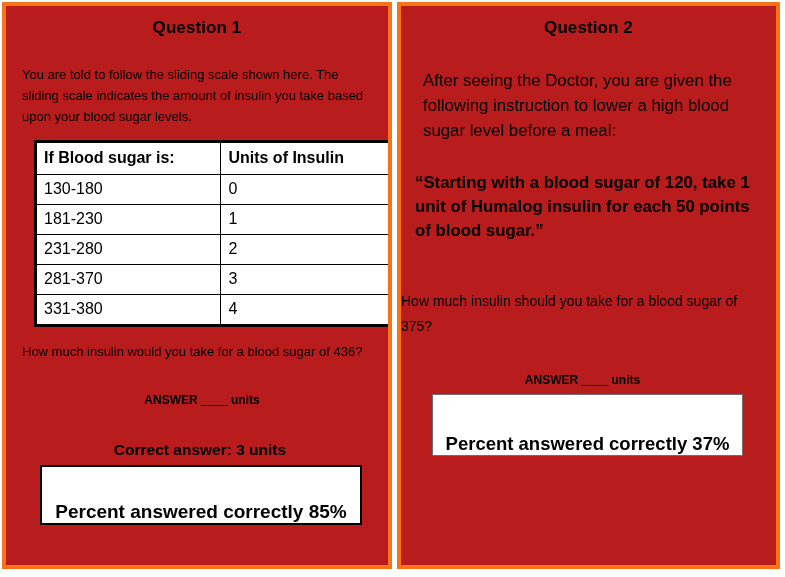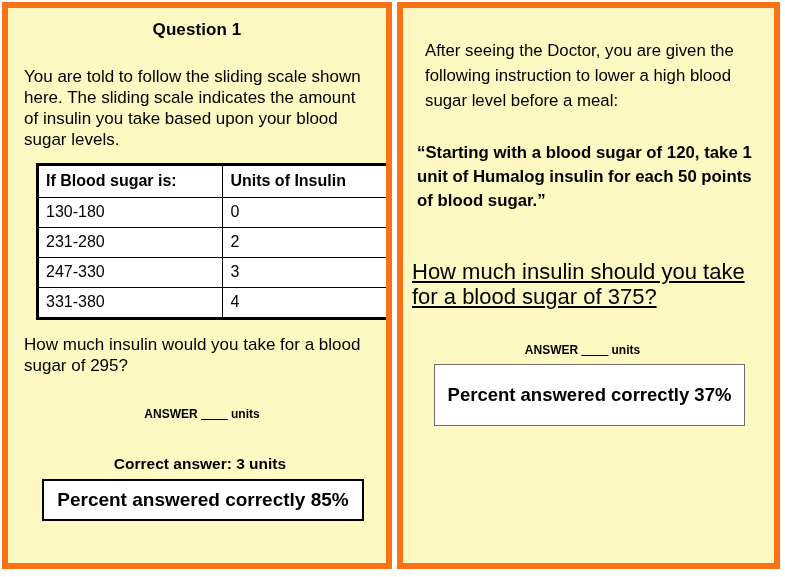--- a/index.html
+++ b/index.html
@@ -20,22 +20,22 @@
     height: 577px;
     box-sizing: border-box;
     background: #ffffff;
     display: flex;
     align-items: flex-start;
   }
   
   .panel {
     position: relative;
     box-sizing: border-box;
-    border: 6px solid #f97316;
-    background: #fef9c3;
+    border: 4px solid #f97316;
+    background: #b91c1c;
     height: 567px;
     overflow: hidden;
   }
   .panel-left {
     width: 390px;
     margin: 2px 0 0 2px;
   }
   .panel-right {
     width: 383px;
     margin: 2px 0 0 5px;
@@ -50,21 +50,21 @@
     text-align: center;
     font-weight: bold;
     font-size: 17px;
     letter-spacing: 0.1px;
     margin-top: 12px;
   }
   .q-title.right {
     margin-top: 12px;
   }
   .body-text {
-    font-size: 17px;
+    font-size: 13px;
     line-height: 21px;
     text-align: left;
   }
   .lead-left {
     margin: 26px 16px 0 16px;
   }
   .lead-right {
     margin: 30px 16px 0 22px;
     font-size: 16.8px;
     line-height: 25px;
@@ -72,24 +72,23 @@
   .quote-block {
     margin: 28px 16px 0 14px;
     font-weight: bold;
     font-size: 16.8px;
     line-height: 24px;
   }
   .ask-left {
     margin: 14px 16px 0 16px;
   }
   .ask-right {
-    margin: 46px 16px 0 9px;
-    font-size: 22px;
+    margin: 46px 16px 0 0;
+    font-size: 14px;
     line-height: 25px;
-    text-decoration: underline;
   }
   
   .scale-table-wrap {
     margin: 13px 0 12px 28px;
     width: 376px;
     border-radius: 19px;
   }
   table.scale-table {
     border-collapse: collapse;
     width: 100%;
@@ -133,27 +132,27 @@
   }
   .correct-left  { margin-top: 34px; padding-left: 6px; }
   .correct-right { margin-top: 31px; padding-right: 14px; }
   
   .percent-box {
     box-sizing: border-box;
     font-weight: bold;
     text-align: center;
     background: #ffffff;
     display: flex;
-    align-items: center;
+    align-items: flex-end;
     justify-content: center;
   }
   .percent-left {
     border: 2px solid #000000;
     width: 322px;
-    height: 42px;
+    height: 60px;
     margin: 6px 0 0 34px;
     font-size: 19px;
   }
   .percent-right {
     border: 1px solid #6e6e6e;
     width: 311px;
     height: 62px;
     margin: 7px 0 0 31px;
     font-size: 18.5px;
   }
@@ -181,55 +180,60 @@
               <th>If Blood sugar is:</th>
               <th>Units of Insulin</th>
             </tr>
           </thead>
           <tbody>
             <tr>
               <td>130-180</td>
               <td>0</td>
             </tr>
             <tr>
+              <td>181-230</td>
+              <td>1</td>
+            </tr>
+            <tr>
               <td>231-280</td>
               <td>2</td>
             </tr>
             <tr>
-              <td>247-330</td>
+              <td>281-370</td>
               <td>3</td>
             </tr>
             <tr>
               <td>331-380</td>
               <td>4</td>
             </tr>
           </tbody>
         </table>
       </div>
 
-      <div class="body-text ask-left">How much insulin would you take for a blood sugar of 295?</div>
+      <div class="body-text ask-left">How much insulin would you take for a blood sugar of 436?</div>
 
       <div class="answer-line answer-left">
         <span>ANSWER</span>
         <span class="blank">____</span>
         <span>units</span>
       </div>
 
       <div class="correct-line correct-left">Correct answer: 3 units</div>
 
       <div class="percent-box percent-left">
         <span>Percent answered correctly 85%</span>
       </div>
 
     </div>
   </div>
 
   <div class="panel panel-right">
     <div class="panel-inner">
 
+      <div class="q-title right">Question 2</div>
 
       <div class="body-text lead-right">After seeing the Doctor, you are given the following instruction to lower a high blood sugar level before a meal:</div>
 
       <div class="quote-block">“Starting with a blood sugar of 120, take 1 unit of Humalog insulin for each 50 points of blood sugar.”</div>
 
       <div class="body-text ask-right">How much insulin should you take for a blood sugar of 375?</div>
 
       <div class="answer-line answer-right">
         <span>ANSWER</span>
         <span class="blank">____</span>

